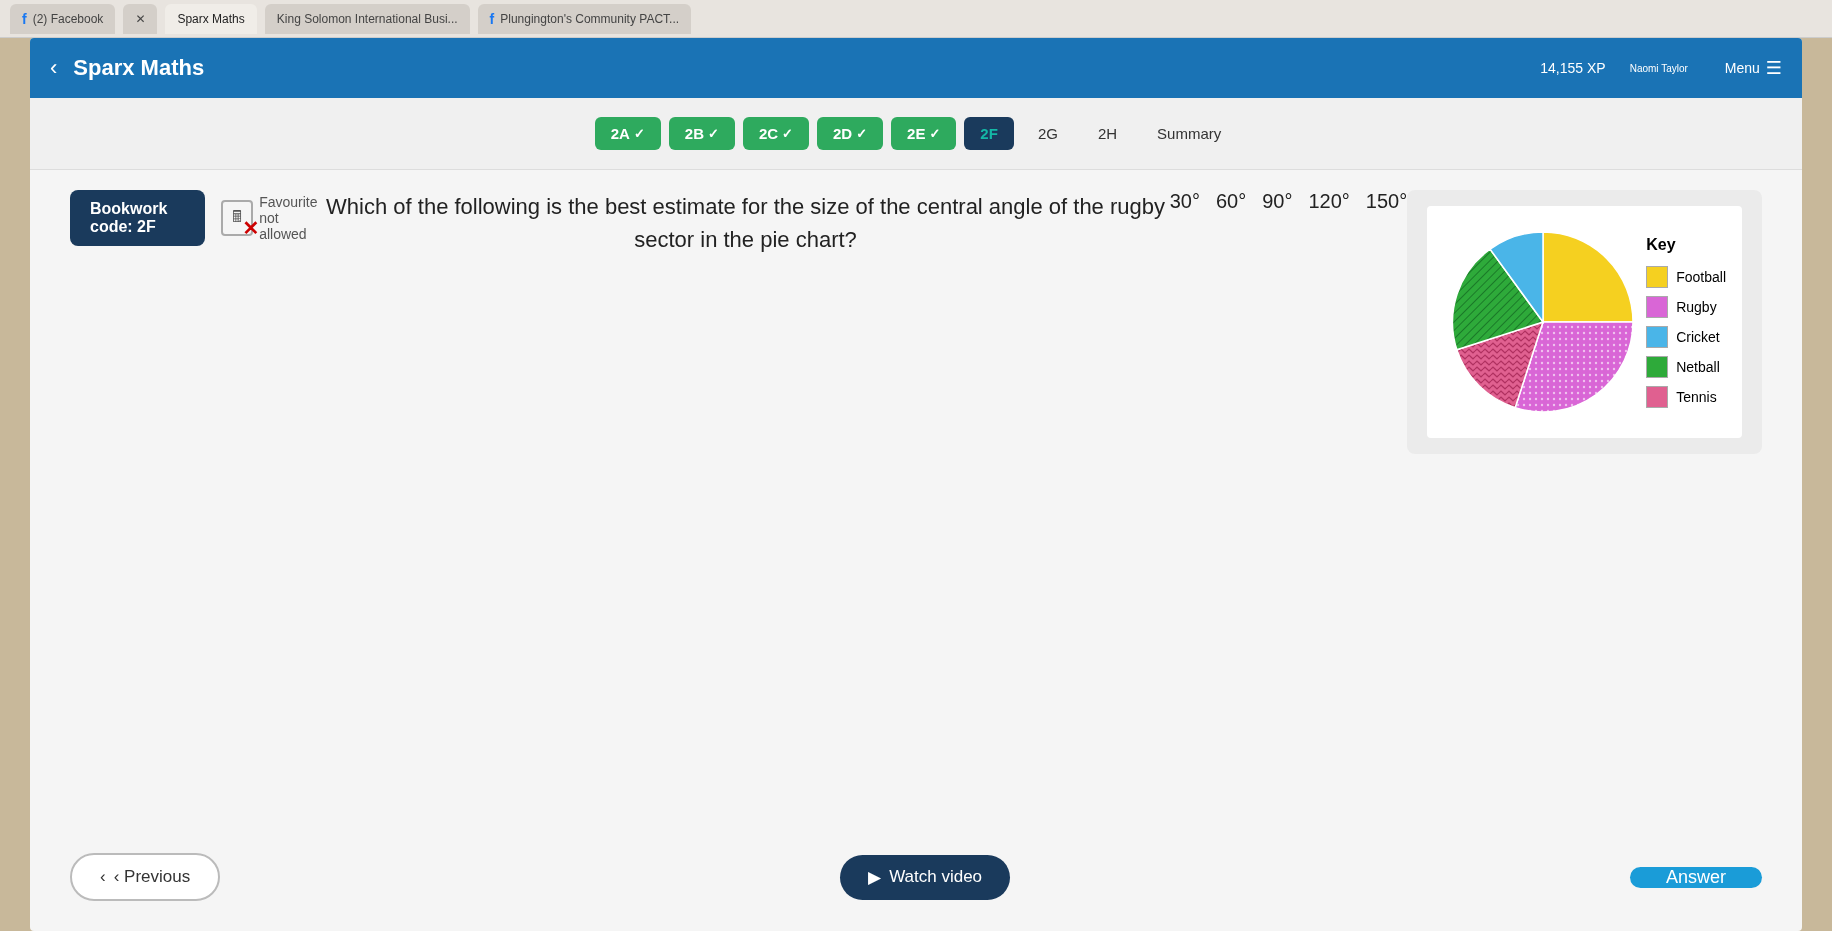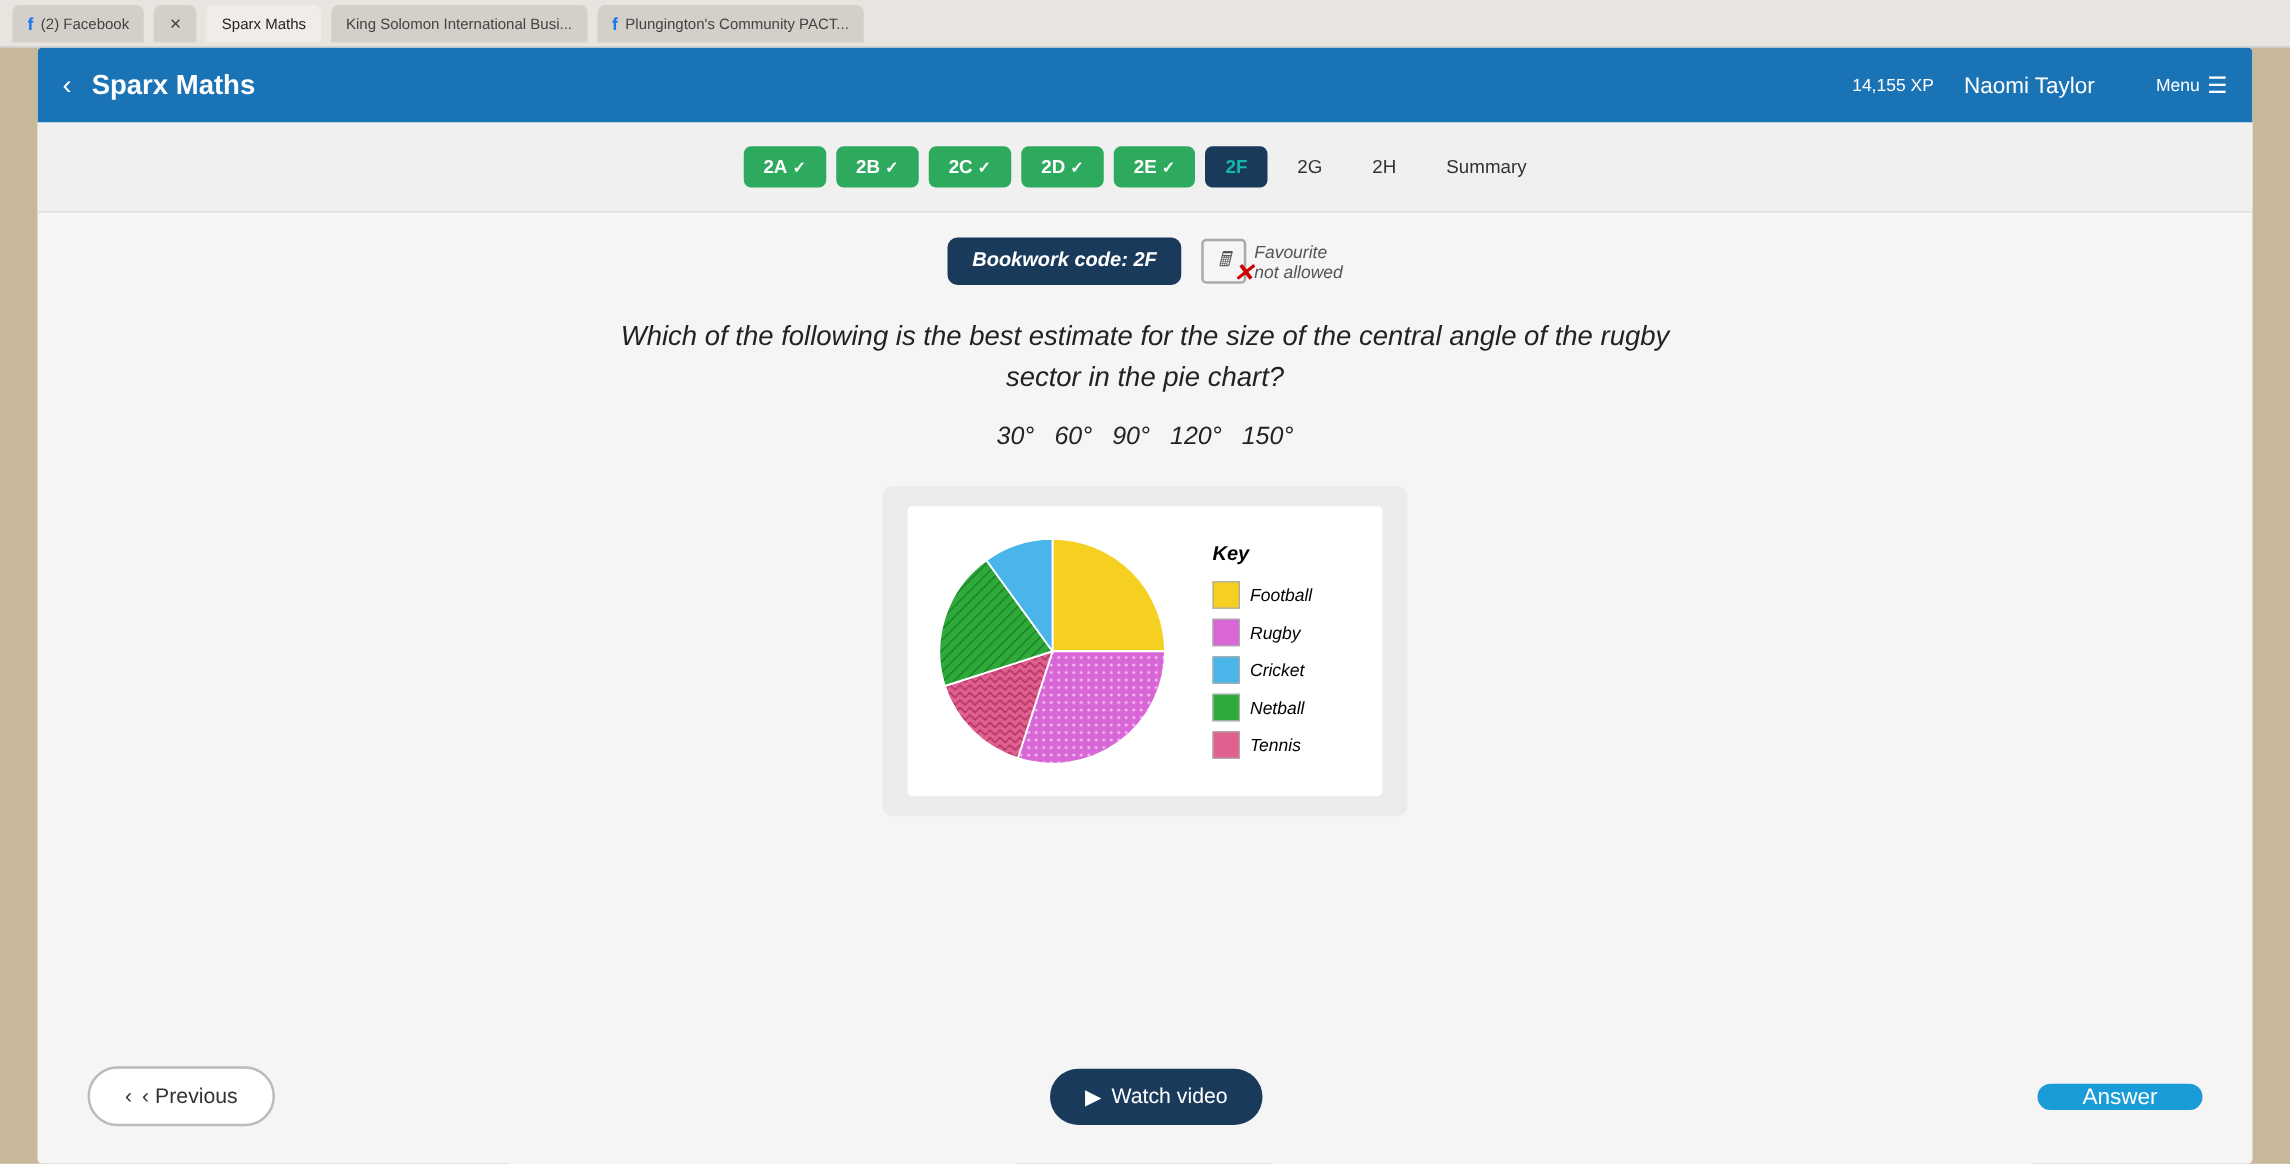--- a/index.html
+++ b/index.html
@@ -69,22 +69,22 @@
       font-weight: bold;
       flex: 1;
     }
     .xp-info {
       color: white;
       font-size: 14px;
       margin-right: 8px;
     }
     .user-name {
       color: white;
-      font-size: 18px;
-      margin-right: 16px;
+      font-size: 10px;
+      margin-right: 4px;
     }
     .menu-btn {
       color: white;
       font-size: 14px;
       cursor: pointer;
       display: flex;
       align-items: center;
       gap: 6px;
       padding-left: 17px;
     }
@@ -128,23 +128,22 @@
       background: transparent;
       color: #333;
       font-weight: normal;
     }
     .check-mark { font-size: 13px; }
 
     
     .main-content {
       padding: 20px 40px;
       display: flex;
-      flex-direction: column;
-      align-items: center;
-      font-style: italic;
+      flex-direction: row;
+      align-items: flex-start;
     }
 
     
     .bookwork-row {
       display: flex;
       align-items: center;
       gap: 16px;
       margin-bottom: 24px;
     }
     .bookwork-code-badge {
@@ -214,21 +213,21 @@
       font-weight: bold;
       margin-bottom: 12px;
       color: #222;
     }
     .chart-inner {
       background: white;
       border-radius: 4px;
       padding: 16px;
       display: flex;
       align-items: center;
-      gap: 28px;
+      gap: 3px;
     }
 
     
     .pie-svg {
       width: 200px;
       height: 200px;
       flex-shrink: 0;
     }
 
     

